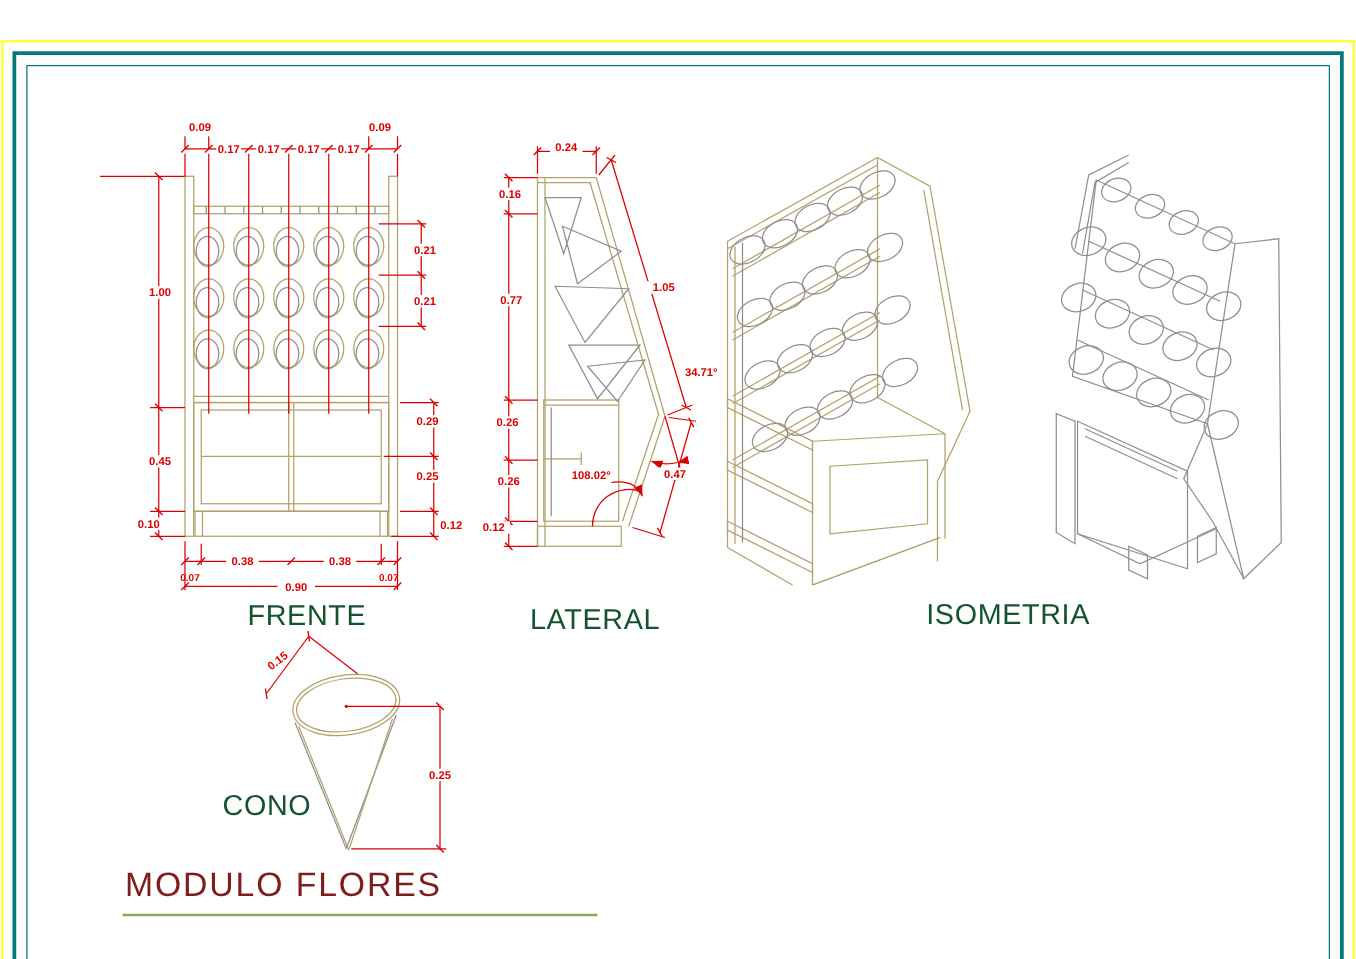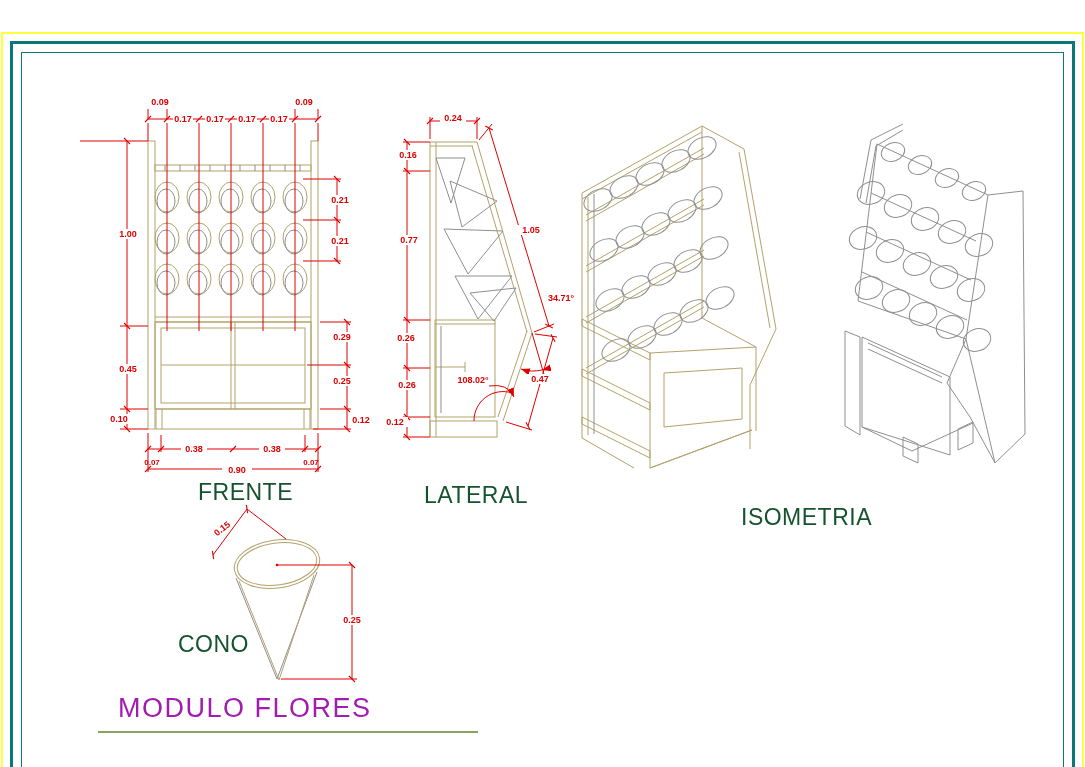--- a/index.html
+++ b/index.html
@@ -11,21 +11,21 @@
   .ft2{left:21px;top:21px;right:21px;bottom:21px;border:1px solid #0b7878;}
   svg{position:absolute;overflow:visible;}
   .obj{stroke:#b2a269;fill:none;stroke-width:1;}
   .gry{stroke:#8f8f8f;fill:none;stroke-width:1;}
   .dim{stroke:#dd0000;fill:none;stroke-width:1;}
   text.dt{fill:#dd0000;stroke:none;font-size:9px;font-weight:bold;
           font-family:"Liberation Sans",sans-serif;text-anchor:middle;}
   text.dts{font-size:8px;}
   .wbg{fill:#ffffff;stroke:none;}
   .vlabel{position:absolute;color:#14532d;font-size:23px;letter-spacing:.5px;}
-  .title{position:absolute;left:118px;top:662px;color:#a21caf;font-size:27px;letter-spacing:1.5px;}
+  .title{position:absolute;left:100px;top:662px;color:#7f1d1d;font-size:27px;letter-spacing:1.5px;}
   .underline{position:absolute;left:98px;top:700px;width:380px;border-top:2px solid #8aa55e;}
 </style>
 </head>
 <body>
 
 <div class="canvas">
 
   <div class="frame fy"></div>
   <div class="frame ft1"></div>
   <div class="frame ft2"></div>
@@ -327,21 +327,21 @@
           <ellipse cx="923" cy="283" rx="14" ry="11" class="gry"></ellipse>
         </g>
       <g transform="rotate(-20 950 296)">
           <ellipse cx="950" cy="296" rx="14" ry="11" class="gry"></ellipse>
         </g>
       <g transform="rotate(-20 977 309)">
           <ellipse cx="977" cy="309" rx="14" ry="11" class="gry"></ellipse>
         </g>
     </g>
   </svg>
-  <span class="vlabel" style="left:741px;top:473px">ISOMETRIA</span>
+  <span class="vlabel" style="left:741px;top:447px">ISOMETRIA</span>
 
   <svg style="left:165px;top:470px" width="220" height="205" viewBox="165 470 220 205">
     <defs>
       <marker id="tkC" markerWidth="9" markerHeight="9" refX="4.5" refY="4.5" orient="auto" markerUnits="userSpaceOnUse">
         <path d="M1.5,7.5 L7.5,1.5" stroke="#dd0000" stroke-width="1.1" fill="none"></path>
       </marker>
     </defs>
     <g>
       <ellipse cx="277" cy="533" rx="43" ry="24" transform="rotate(-8 277 533)" class="obj"></ellipse>
       <ellipse cx="277" cy="533" rx="40" ry="21" transform="rotate(-8 277 533)" class="obj"></ellipse>

